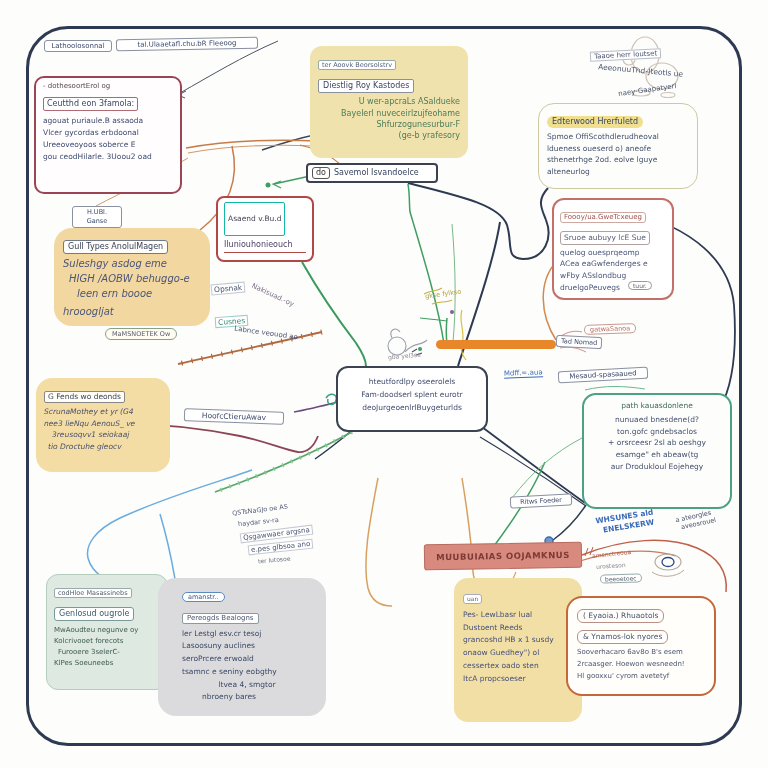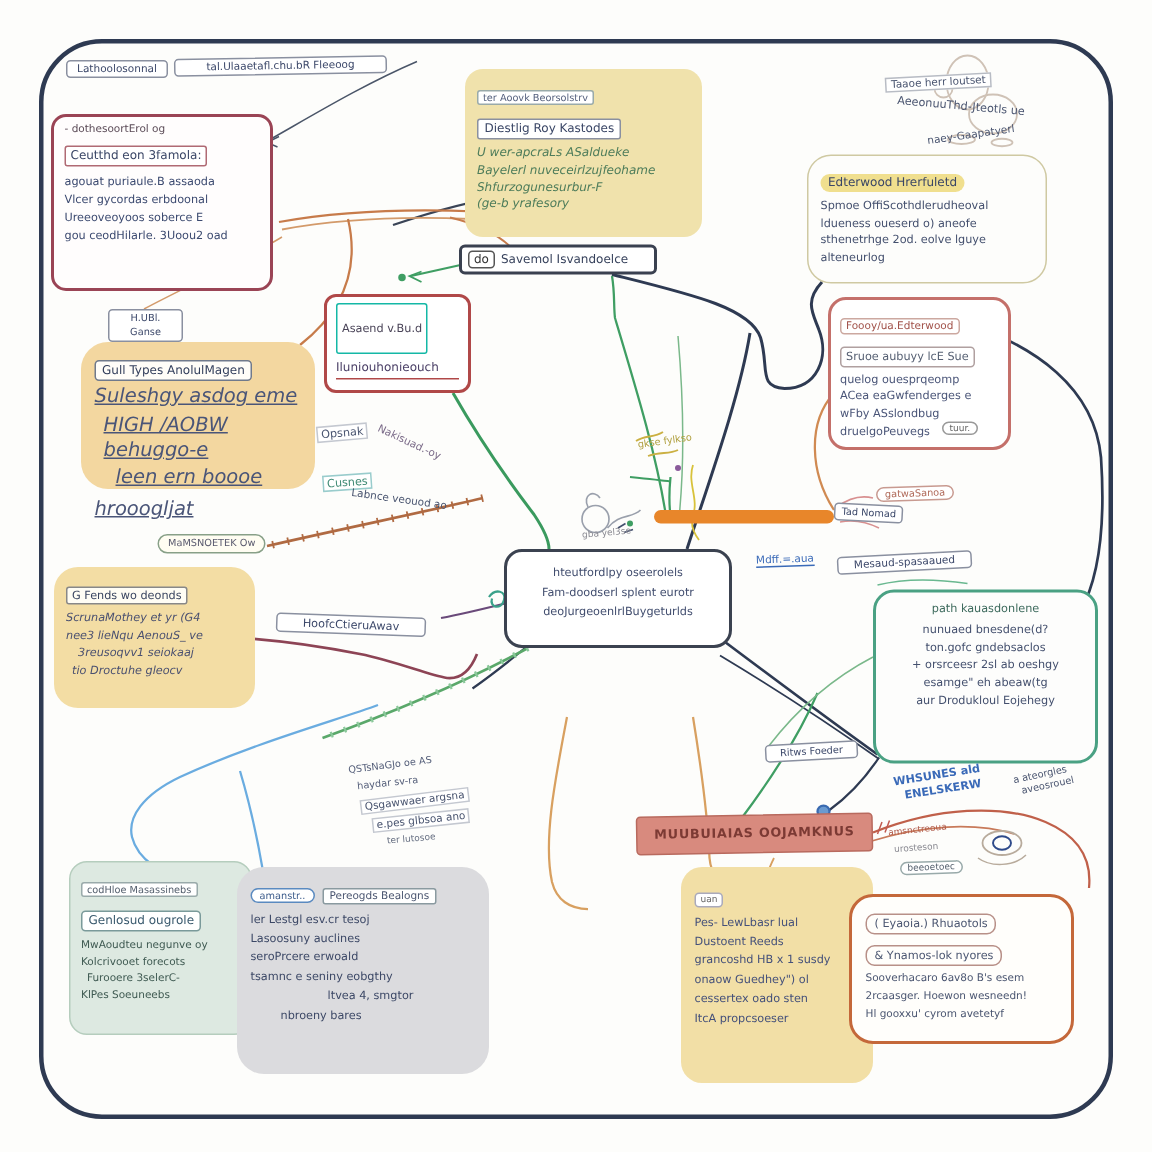--- a/index.html
+++ b/index.html
@@ -16,38 +16,38 @@
   .maroon{border:2px solid #9a4455;border-radius:10px;background:#fffdfd;padding:4px 7px;}
   .maroon .hd{font-size:7px;color:#5a4a56;}
   .maroon .tt{border:1.5px solid #b06a74;border-radius:2px;background:#fff;
               font-size:8px;color:#3a4666;padding:1px 3px;margin:2px 0 3px 0;}
   .maroon .ln{font-size:7.5px;color:#3c4a70;margin-top:2px;}
   .ytop{background:#f0e2ac;border-radius:12px;padding:6px 8px;}
   .ytop .tag{background:#fff;border:1px solid #9aa;border-radius:2px;font-size:6.5px;
              padding:0 3px;color:#55607e;}
   .ytop .tt{background:#fff;border:1.5px solid #8a90a0;border-radius:2px;font-size:8px;
             padding:1px 4px;color:#3a4666;margin:2px 0 3px 0;}
-  .ytop .ln{font-size:8px;color:#4d7c5a;font-style:italic;margin-top:1px;}
+  .ytop .ln{font-size:8px;color:#4d7c5a;margin-top:1px;text-align:right;}
   .dob{background:#fff;border:2px solid #3a4150;border-radius:4px;display:flex;
        align-items:center;padding:1px 4px;gap:4px;}
   .dob .chip{border:1.5px solid #555;border-radius:3px;font-size:8px;padding:0 3px;color:#333;}
   .dob .txt{font-size:8px;color:#37425c;}
   .edter{border:1.5px solid #cfc9a2;border-radius:16px;background:#fdfdfb;padding:5px 8px;}
   .edter .hd{background:#f0df8e;border-radius:6px;font-size:8px;color:#3a4666;
              padding:1px 5px;}
   .edter .ln{font-size:7.5px;color:#44506e;margin-top:2px;}
   .asaend{border:2px solid #b04848;border-radius:8px;background:#fff;padding:4px 6px;}
   .asaend .l1{font-size:7.5px;border:1px solid #14b8a6;border-radius:2px;
               padding:11px 3px;color:#4a4458;}
   .asaend .l2{font-size:8px;color:#4a3f66;border-bottom:1.5px solid #b04848;
               margin-top:4px;padding-bottom:2px;}
   .tanb{background:#f3d7a0;border-radius:18px;padding:6px 9px;}
   .tanb .tt{background:#fffdf8;border:1.5px solid #707a8c;border-radius:3px;
             font-size:8px;color:#333f5c;padding:1px 4px;}
-  .tanb .ln{font-size:13px;color:#4a5578;font-style:italic;margin-top:2px;text-decoration:underline;}
+  .tanb .ln{font-size:10px;color:#4a5578;font-style:italic;margin-top:2px;}
   .tanb .pill{background:#fffdf2;border:1px solid #88a088;border-radius:8px;
               font-size:6.5px;padding:1px 6px;margin:3px 0 0 42px;color:#5a5a6e;}
   .foooy{border:2px solid #c4706a;border-radius:12px;background:#fff;padding:4px 6px;}
   .foooy .hd{border:1px solid #cCA8a0;border-radius:3px;font-size:7px;color:#a05048;
              padding:0 3px;}
   .foooy .st{border:1px solid #b0a0a0;border-radius:3px;font-size:7.5px;color:#555f72;
              padding:1px 3px;margin-top:2px;}
   .foooy .ln{font-size:7.5px;color:#4a5578;margin-top:2px;}
   .ylb{background:#f3dda4;border-radius:16px;padding:6px 8px;}
   .ylb .tt{background:#fffdf4;border:1px solid #888;border-radius:2px;font-size:7.5px;
@@ -61,21 +61,21 @@
   .cnode .ln{font-size:7.5px;color:#414d6e;margin-top:3px;}
   .rbanner{background:#d88a7e;border:1px solid #b86a5e;border-radius:3px;
            text-align:center;font-size:8.5px;font-weight:bold;color:#7c3a34;
            letter-spacing:.5px;line-height:24px;transform:rotate(-1deg);}
   .gbb{background:#dde9e1;border:1.5px solid #b5cdbd;border-radius:12px;padding:5px 7px;}
   .gbb .hd{background:#fff;border:1px solid #9aa;border-radius:2px;font-size:6.5px;
            padding:0 3px;color:#55606e;}
   .gbb .tt{background:#fff;border:1.5px solid #7a9a9a;border-radius:3px;font-size:8px;
            padding:1px 4px;color:#3a5a6e;margin:3px 0;}
   .gbb .ln{font-size:7px;color:#3f5a52;margin-top:2px;}
-  .grayb{background:#dbdbde;border-radius:18px;padding:6px 9px;}
+  .grayb{background:#dbdbde;border-radius:18px;padding:6px 24px;}
   .grayb .p1{background:#fff;border:1.5px solid #5a8ac0;border-radius:8px;font-size:6.5px;
              padding:0 5px;color:#3a5a8a;}
   .grayb .p2{background:#fff;border:1px solid #8a9aa0;border-radius:2px;font-size:7px;
              padding:0 4px;color:#4a5570;margin-top:2px;}
   .grayb .ln{font-size:7.5px;color:#3c4866;margin-top:3px;}
   .ybb{background:#f2dfa6;border-radius:14px;padding:8px 9px;}
   .ybb .pill{background:#fff;border:1px solid #aab;border-radius:3px;font-size:6px;
              padding:0 3px;color:#666;}
   .ybb .ln{font-size:7.5px;color:#44507a;margin-top:3px;}
   .orbx{border:2px solid #c4683a;border-radius:16px;background:#fffefb;padding:5px 9px;}
@@ -237,21 +237,21 @@
   <div class="ln fit">hrooogljat</div>
   <span class="pill fit">MaMSNOETEK Ow</span>
 </div>
 
 <div class="lbl tl" style="left:211px;top:283px;transform:rotate(-5deg);border:1px solid #c4c8d0;background:#fff;padding:0 2px;">Opsnak</div>
 <div class="lbl tl" style="left:250px;top:291px;transform:rotate(25deg);font-size:7px;color:#7a6a88;">Nakisuad.-oy</div>
 <div class="lbl tl" style="left:215px;top:316px;transform:rotate(-4deg);color:#3f8a74;border:1px solid #9cc;background:#fff;padding:0 2px;">Cusnes</div>
 <div class="lbl tl" style="left:234px;top:329px;transform:rotate(8deg);font-size:7px;">Labnce veouod ao</div>
 
 <div class="bx foooy" style="left:552px;top:198px;width:122px;height:102px;">
-  <div class="hd fit">Foooy/ua.Edterwood</div>
+  <div class="hd fit">Foooy/ua.GweTcxeueg</div>
   <div class="st fit">Sruoe aubuyy lcE Sue</div>
   <div class="ln">quelog ouesprqeomp</div>
   <div class="ln">ACea eaGwfenderges e</div>
   <div class="ln">wFby ASslondbug</div>
   <div class="ln">druelgoPeuvegs</div>
 </div>
 <div class="lbl" style="left:628px;top:281px;border:1px solid #999;border-radius:5px;background:#fff;font-size:6px;padding:0 4px;color:#666;">tuur.</div>
 <div class="lbl" style="left:584px;top:324px;border:1.5px solid #c89a90;border-radius:6px;background:#fff;font-size:6.5px;padding:0 5px;color:#b06a5a;transform:rotate(-2deg);">gatwaSanoa</div>
 <div class="lbl wbox" style="left:556px;top:336px;font-size:6.5px;transform:rotate(3deg);">Tad Nomad</div>
 

